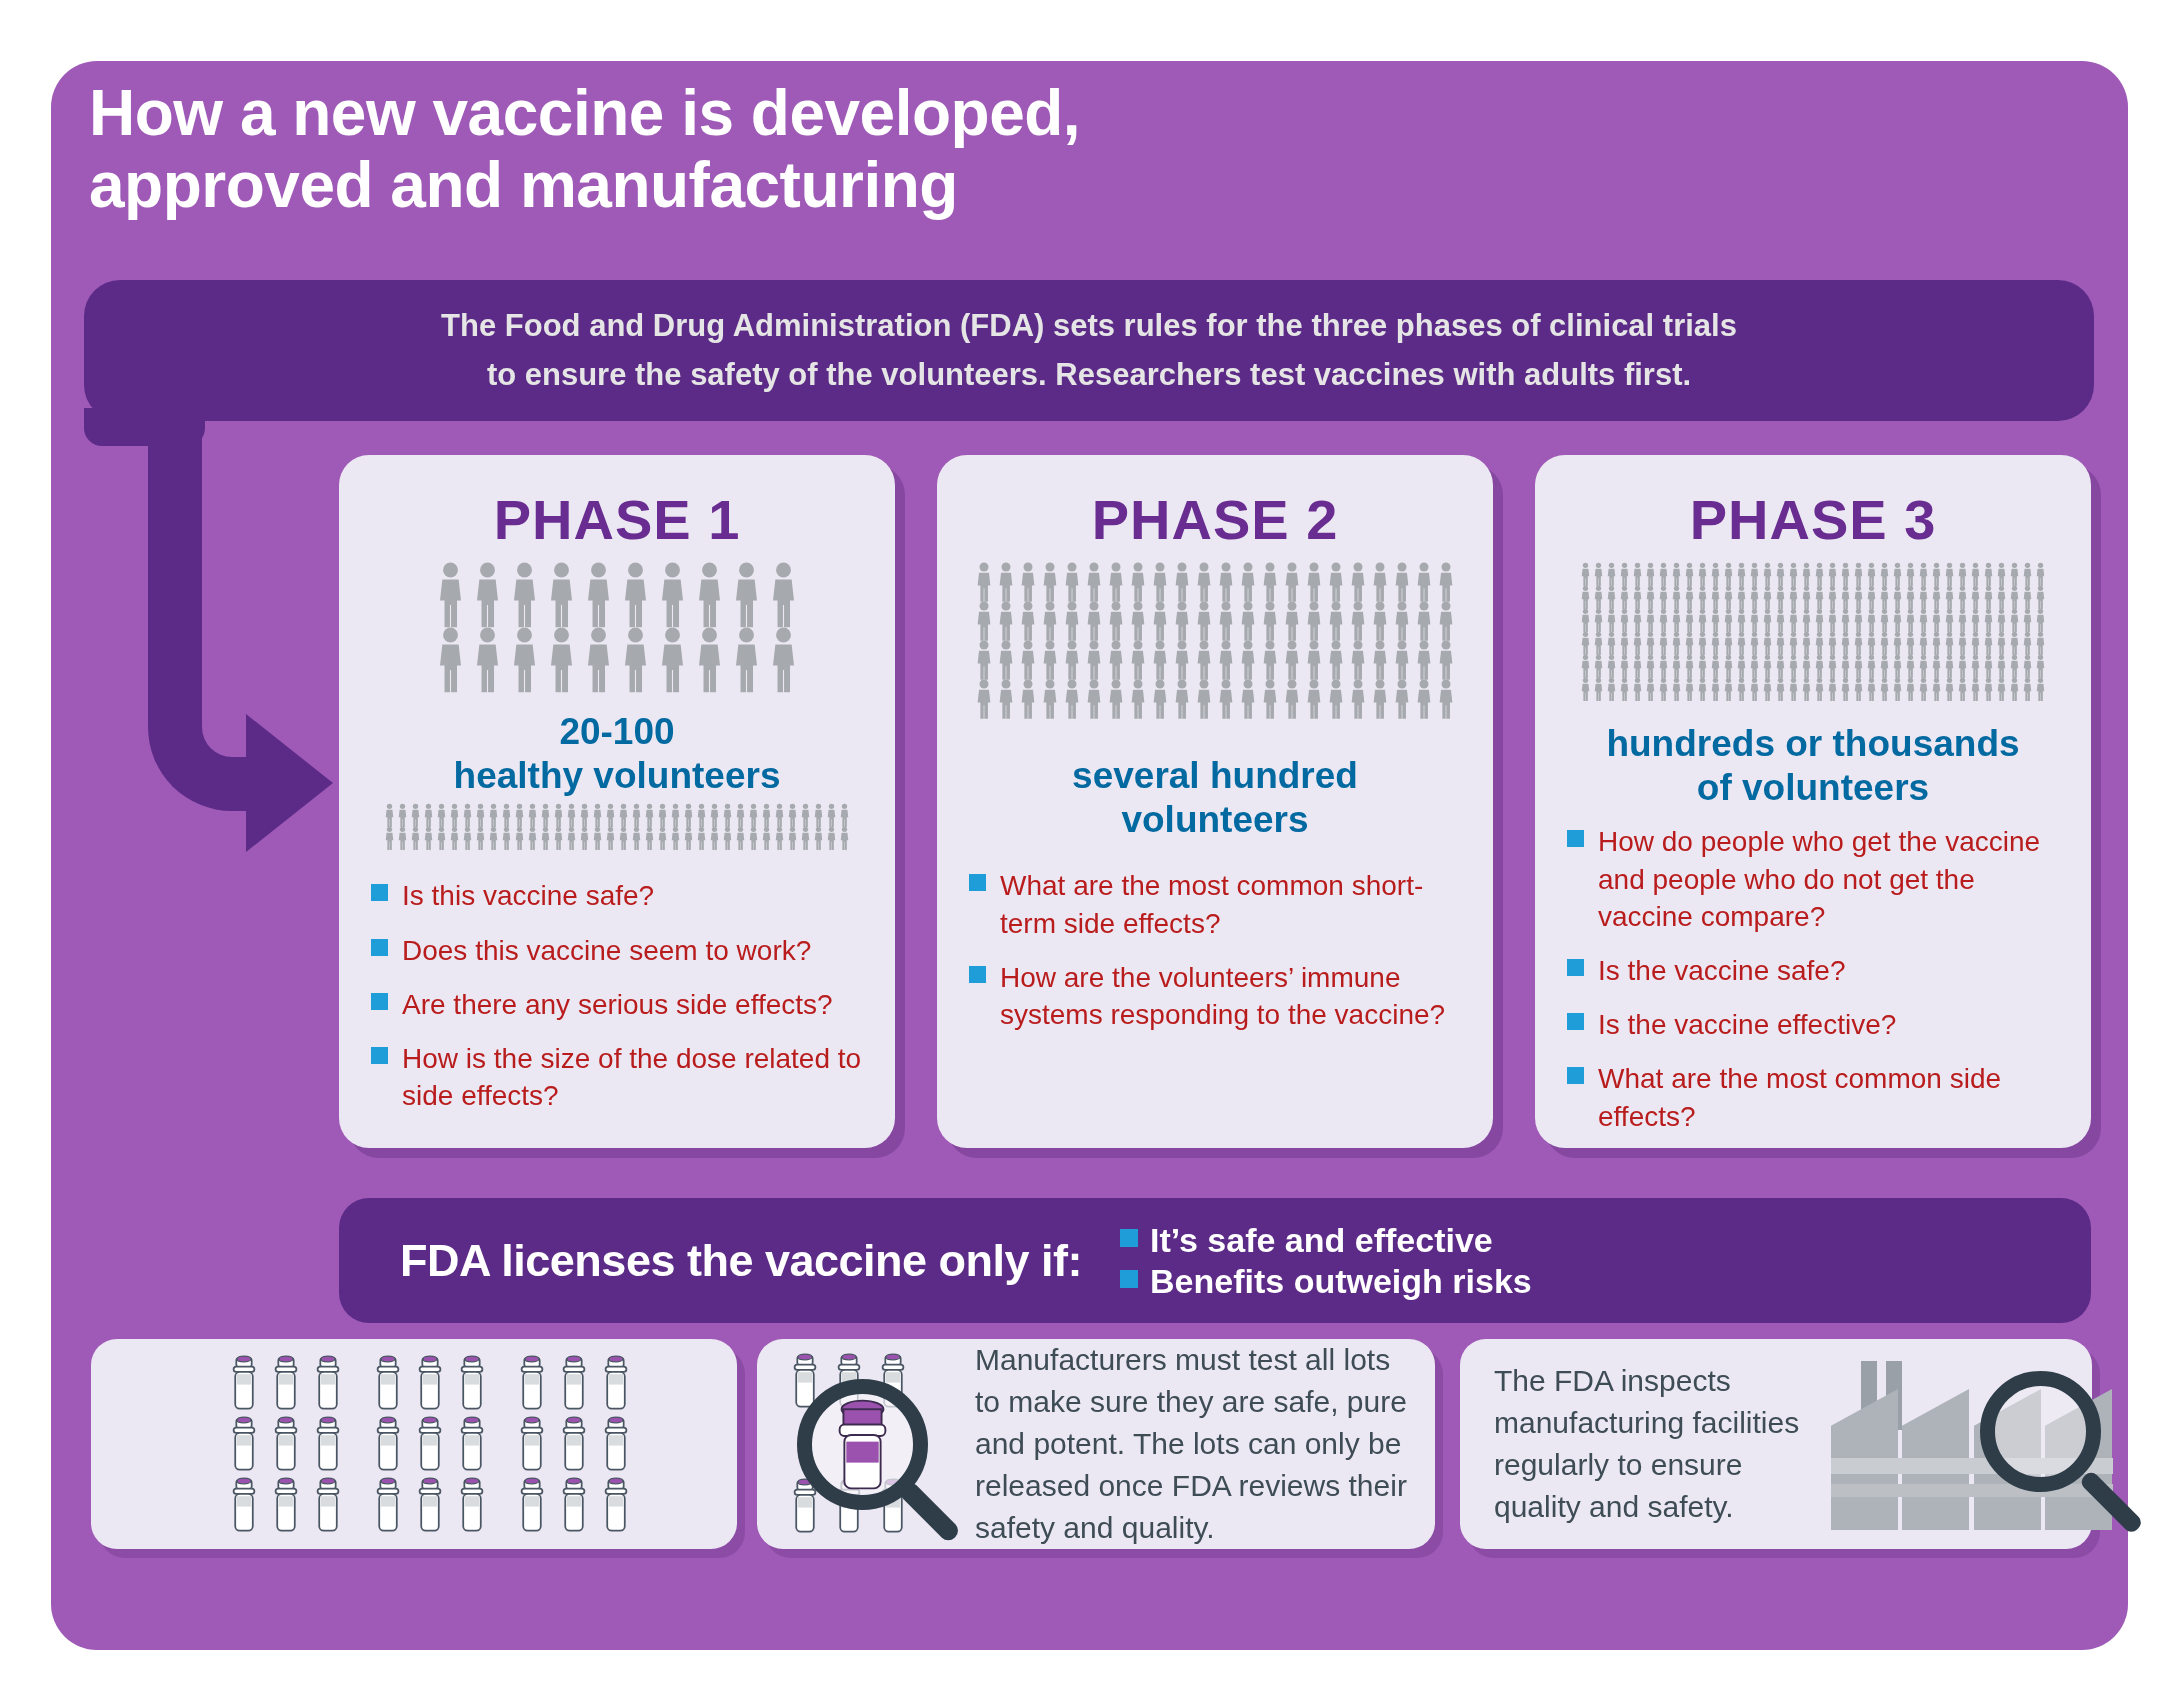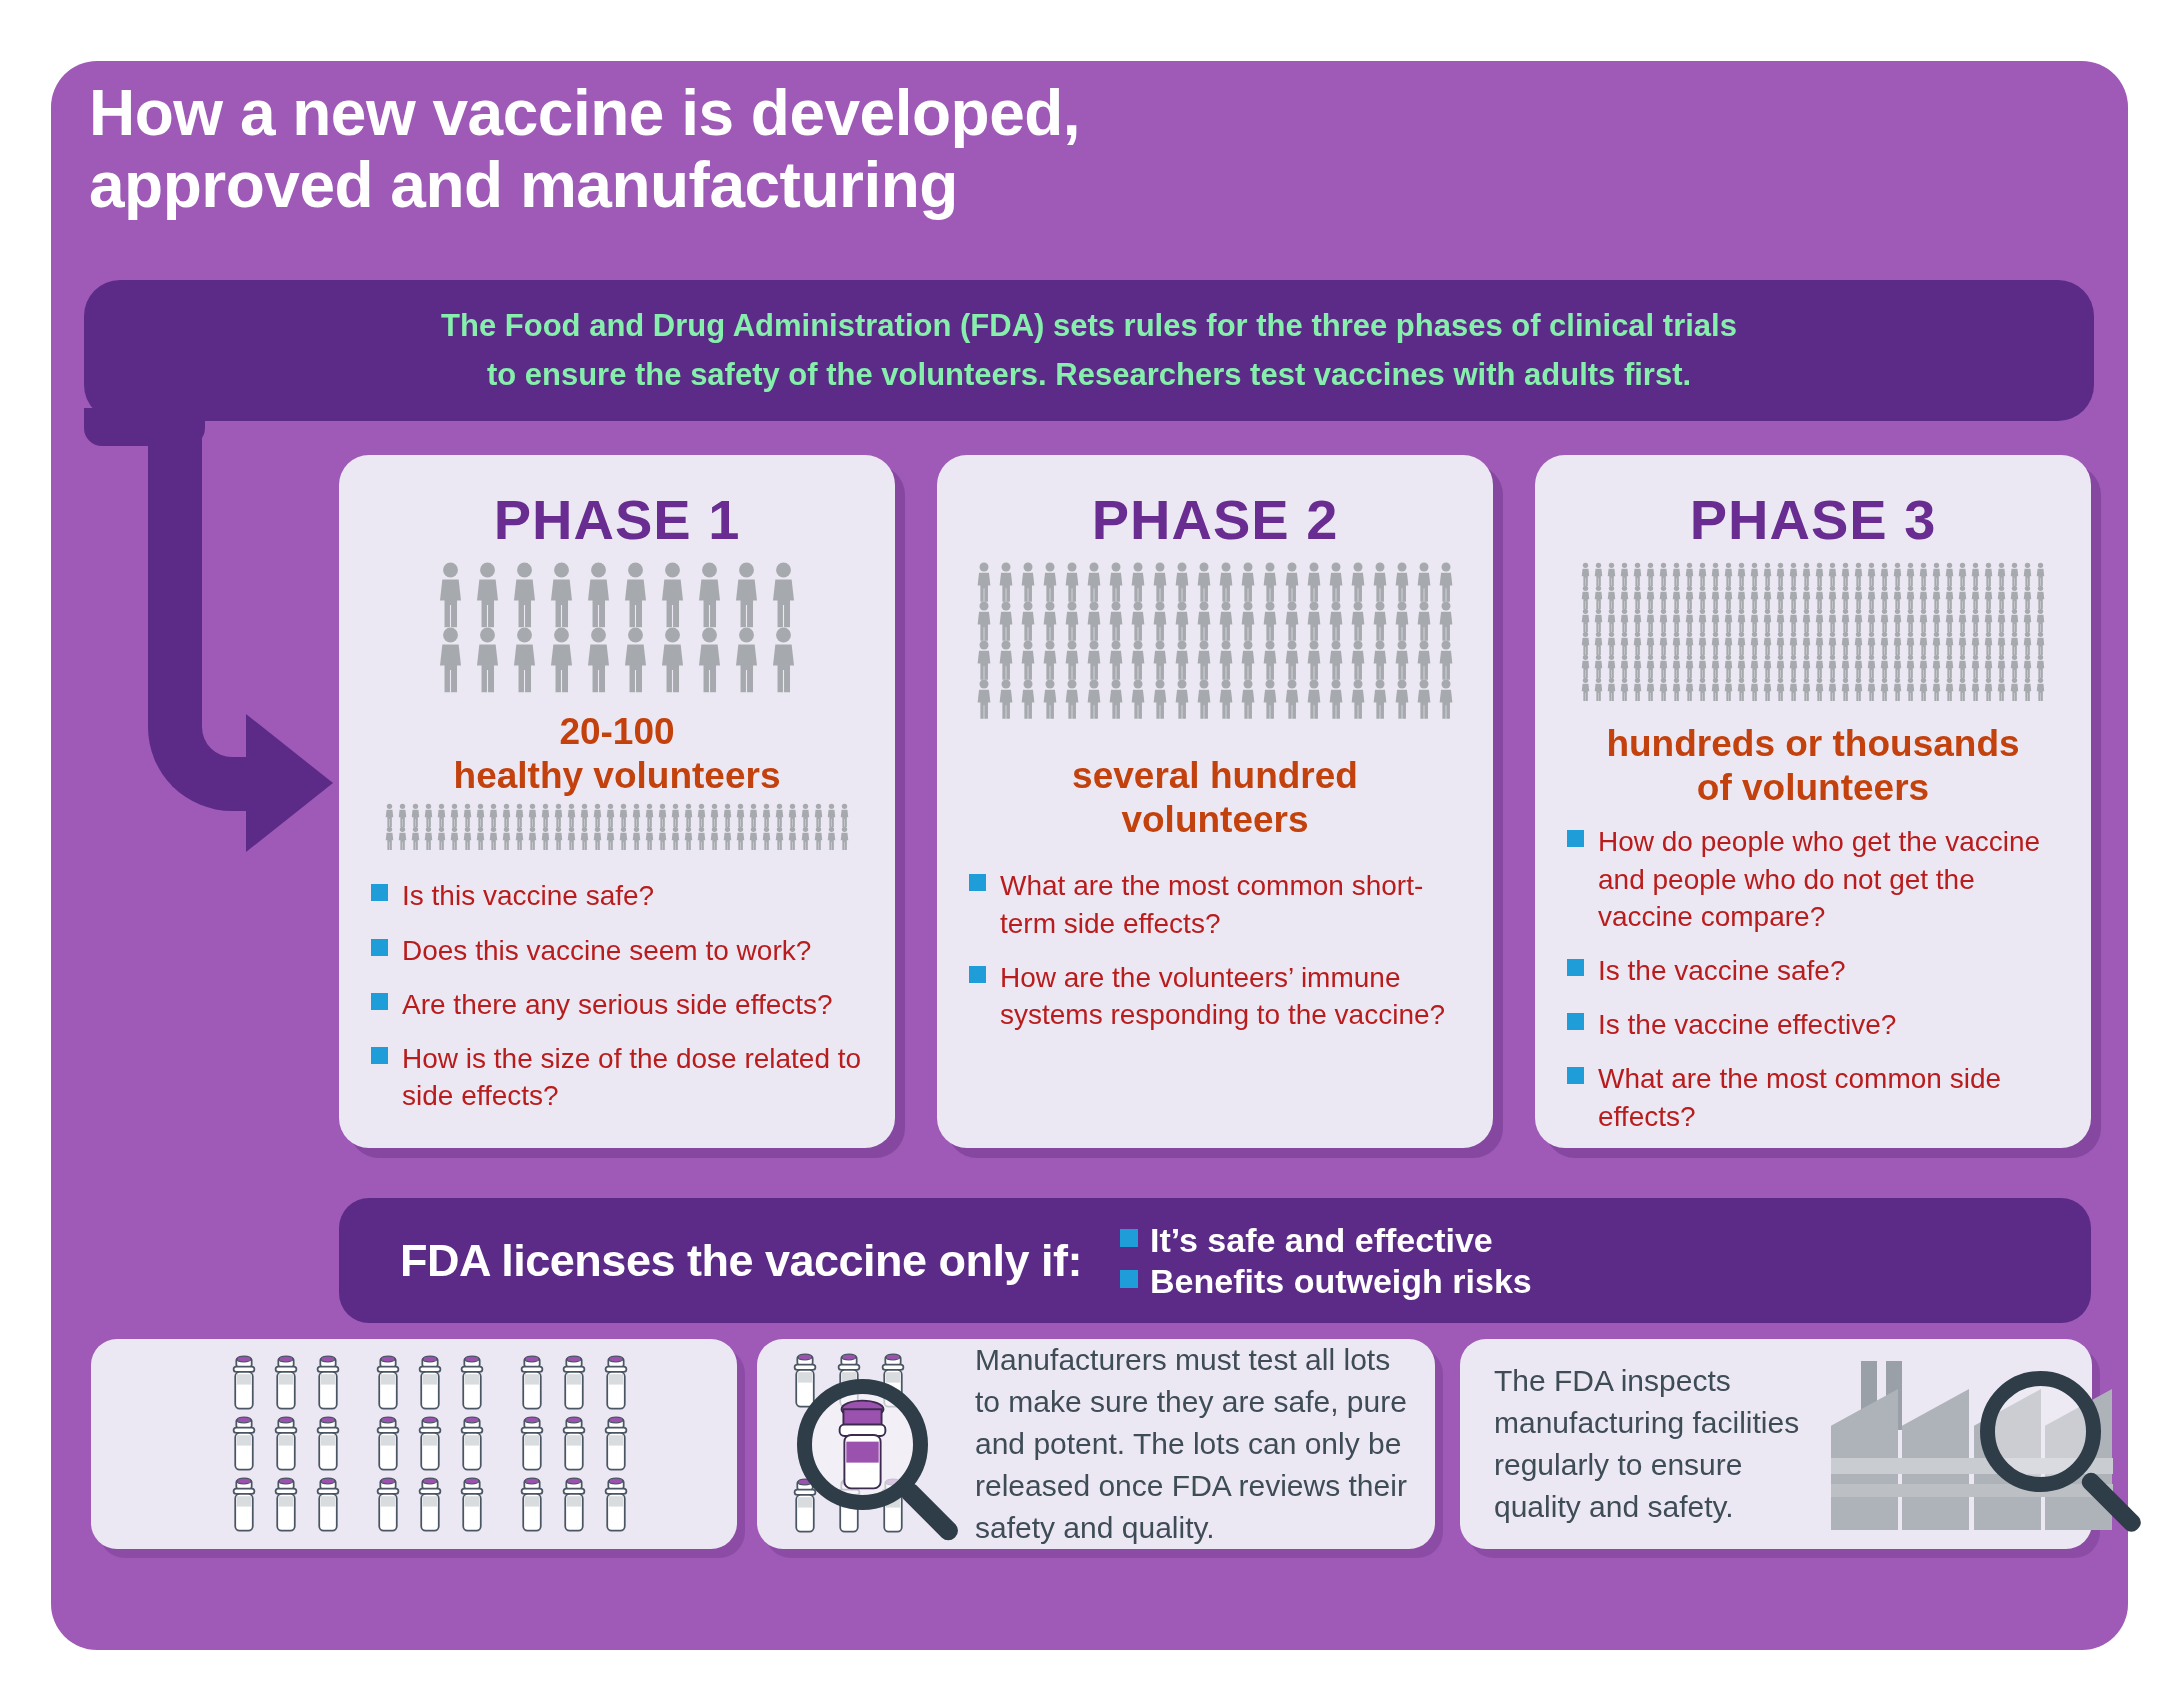--- a/index.html
+++ b/index.html
@@ -10,21 +10,21 @@
          background:var(--board,#9e5ab6);border-radius:46px;}
 
   
   .title{position:absolute;left:38px;top:16px;color:#ffffff;font-size:64px;font-weight:700;
          line-height:1.13;letter-spacing:-0.5px;}
   .title span{display:block;}
 
   
   .intro{position:absolute;left:33px;top:219px;width:2010px;height:141px;background:var(--banner,#5c2b87);
          border-radius:36px;display:flex;flex-direction:column;justify-content:center;align-items:center;}
-  .intro span{display:block;color:#86efac;font-size:31px;font-weight:700;line-height:1.55;text-align:left;}
+  .intro span{display:block;color:#e5e5e5;font-size:31px;font-weight:700;line-height:1.55;text-align:left;}
 
   
   .stub{position:absolute;left:33px;top:347px;width:121px;height:38px;background:var(--banner,#5c2b87);
         border-radius:0 0 18px 18px;}
   .elbow{position:absolute;left:97px;top:364px;width:99px;height:386px;
          border-left:54px solid var(--banner,#5c2b87);border-bottom:54px solid var(--banner,#5c2b87);
          border-bottom-left-radius:84px;}
   .ahead{position:absolute;left:195px;top:653px;width:0;height:0;
          border-top:69px solid transparent;border-bottom:69px solid transparent;
          border-left:87px solid var(--banner,#5c2b87);}
@@ -34,21 +34,21 @@
   .pcard{width:556px;height:693px;background:var(--card,#ece8f3);border-radius:30px;
          padding:26px 28px;box-shadow:10px 10px 0 rgba(77,29,110,0.30);}
   .ptitle{text-align:center;color:var(--phasehead,#692d91);font-size:56px;font-weight:800;
           letter-spacing:1px;margin:6px 0 12px;}
   .people{display:flex;flex-direction:column;align-items:center;}
   .prow{display:flex;justify-content:center;margin-top:-2px;}
   .person{fill:var(--person,#a6aaae);flex:none;}
   .p-md{width:37px;height:67px;}
   .p-sm{width:22px;height:41px;}
   .p-xs{width:13px;height:25px;}
-  .vol{ text-align:center;color:#c2410c;font-size:37px;font-weight:800;line-height:1.18;margin:16px 0 8px;}
+  .vol{ text-align:center;color:#0369a1;font-size:37px;font-weight:800;line-height:1.18;margin:16px 0 8px;}
   .vol span{display:block;}
   ul.q{list-style:none;margin:26px 0 0;padding:0 4px;}
   ul.q li{display:flex;font-size:28px;color:#b91c1c;line-height:1.33;margin-bottom:17px;}
   .sq{flex:none;width:17px;height:17px;background:var(--blue,#1f9dd9);margin:7px 14px 0 0;}
 
   
   .license{position:absolute;left:288px;top:1137px;width:1752px;height:125px;background:var(--banner,#5c2b87);
            border-radius:30px;display:flex;align-items:center;}
   .lic-head{color:#fff;font-size:45px;font-weight:800;margin-left:61px;letter-spacing:-0.5px;}
   .lic-list{list-style:none;margin:0 0 0 38px;padding:0;}

